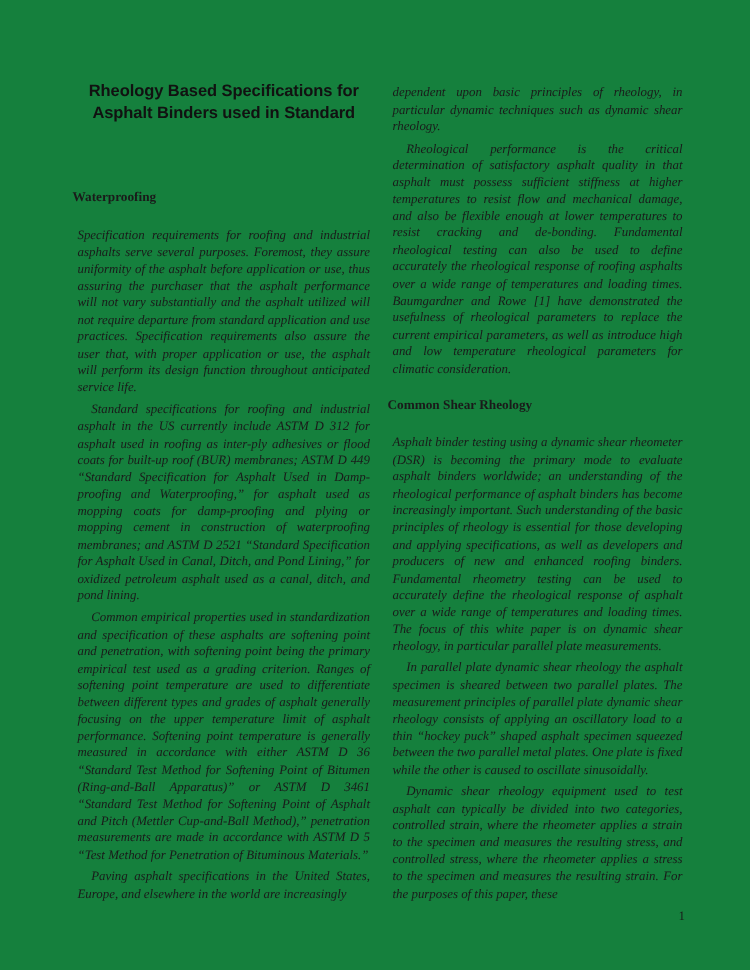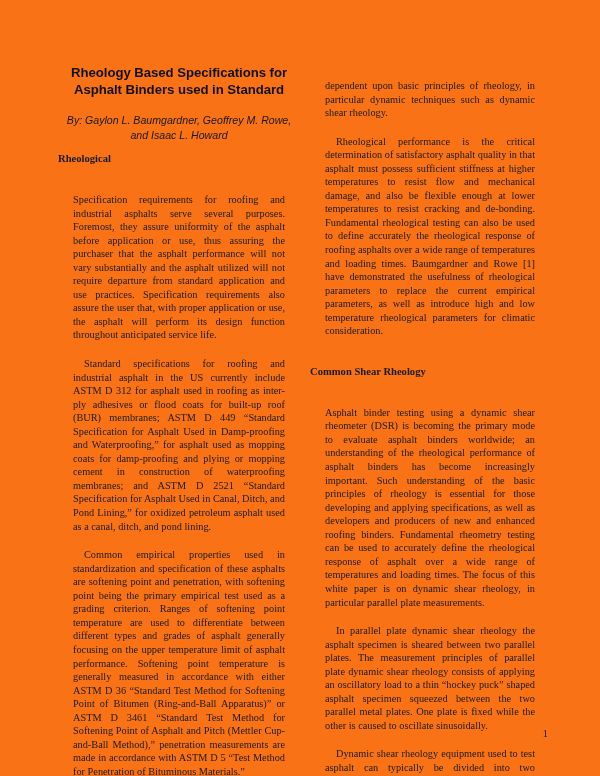--- a/index.html
+++ b/index.html
@@ -4,21 +4,21 @@
 <style>
   html, body {
     margin: 0;
     padding: 0;
     background: #ffffff;
   }
   .page {
     position: relative;
     width: 600px;
     height: 776px;
-    background: #f97316;
+    background: #15803d;
     box-sizing: border-box;
     overflow: hidden;
     font-family: "Liberation Serif", "DejaVu Serif", serif;
     color: #1a1a1a;
   }
 
   
   .title-block {
     position: absolute;
     left: 58px;
@@ -63,23 +63,24 @@
   .sec-heading {
     margin: 0 0 0 0;
     font-weight: bold;
     font-size: 10.6px;
     line-height: 14px;
     text-align: left;
   }
   .sec-heading.spaced { padding-top: 12px; }
 
   p.para {
-    margin: 15px;
+    margin: 4px;
     text-indent: 11px;
     text-align: justify;
+    font-style: italic;
   }
   p.para.first {
     text-indent: 0;
     padding-top: 12px;
   }
   p.para.tight-first {
     text-indent: 0;
   }
 
   
@@ -95,28 +96,28 @@
 </head>
 <body>
 
 <div class="page">
 
   <div class="title-block">
     <h1 class="doc-title">
       <span>Rheology Based Specifications for</span><br>
       <span>Asphalt Binders used in Standard</span>
     </h1>
-    <p class="doc-byline">By: Gaylon L. Baumgardner, Geoffrey M. Rowe, and Isaac L. Howard</p>
   </div>
 
   <div class="col col-left">
-    <h2 class="sec-heading">Rheological</h2>
+    <h2 class="sec-heading">Waterproofing</h2>
     <p class="para first">Specification requirements for roofing and industrial asphalts serve several purposes.  Foremost, they assure uniformity of the asphalt before application or use, thus assuring the purchaser that the asphalt performance will not vary substantially and the asphalt utilized will not require departure from standard application and use practices.  Specification requirements also assure the user that, with proper application or use, the asphalt will perform its design function throughout anticipated service life.</p>
     <p class="para">Standard specifications for roofing and industrial asphalt in the US currently include ASTM D 312 for asphalt used in roofing as inter-ply adhesives or flood coats for built-up roof (BUR) membranes; ASTM D 449 “Standard Specification for Asphalt Used in Damp-proofing and Waterproofing,” for asphalt used as mopping coats for damp-proofing and plying or mopping cement in construction of waterproofing membranes; and ASTM D 2521 “Standard Specification for Asphalt Used in Canal, Ditch, and Pond Lining,” for oxidized petroleum asphalt used as a canal, ditch, and pond lining.</p>
     <p class="para">Common empirical properties used in standardization and specification of these asphalts are softening point and penetration, with softening point being the primary empirical test used as a grading criterion.  Ranges of softening point temperature are used to differentiate between different types and grades of asphalt generally focusing on the upper temperature limit of asphalt performance.  Softening point temperature is generally measured in accordance with either ASTM D 36 “Standard Test Method for Softening Point of Bitumen (Ring-and-Ball Apparatus)” or ASTM D 3461 “Standard Test Method for Softening Point of Asphalt and Pitch (Mettler Cup-and-Ball Method),” penetration measurements are made in accordance with ASTM D 5 “Test Method for Penetration of Bituminous Materials.”</p>
+    <p class="para">Paving asphalt specifications in the United States, Europe, and elsewhere in the world are increasingly</p>
   </div>
 
   <div class="col col-right">
     <p class="para tight-first">dependent upon basic principles of rheology, in particular dynamic techniques such as dynamic shear rheology.</p>
     <p class="para">Rheological performance is the critical determination of satisfactory asphalt quality in that asphalt must possess sufficient stiffness at higher temperatures to resist flow and mechanical damage, and also be flexible enough at lower temperatures to resist cracking and de-bonding.  Fundamental rheological testing can also be used to define accurately the rheological response of roofing asphalts over a wide range of temperatures and loading times.  Baumgardner and Rowe [1] have demonstrated the usefulness of rheological parameters to replace the current empirical parameters, as well as introduce high and low temperature rheological parameters for climatic consideration.</p>
     <h2 class="sec-heading spaced">Common Shear Rheology</h2>
     <p class="para first">Asphalt binder testing using a dynamic shear rheometer (DSR) is becoming the primary mode to evaluate asphalt binders worldwide; an understanding of the rheological performance of asphalt binders has become increasingly important.  Such understanding of the basic principles of rheology is essential for those developing and applying specifications, as well as developers and producers of new and enhanced roofing binders.  Fundamental rheometry testing can be used to accurately define the rheological response of asphalt over a wide range of temperatures and loading times.  The focus of this white paper is on dynamic shear rheology, in particular parallel plate measurements.</p>
     <p class="para">In parallel plate dynamic shear rheology the asphalt specimen is sheared between two parallel plates. The measurement principles of parallel plate dynamic shear rheology consists of applying an oscillatory load to a thin “hockey puck” shaped asphalt specimen squeezed between the two parallel metal plates.  One plate is fixed while the other is caused to oscillate sinusoidally.</p>
     <p class="para">Dynamic shear rheology equipment used to test asphalt can typically be divided into two categories, controlled strain, where the rheometer applies a strain to the specimen and measures the resulting stress, and controlled stress, where the rheometer applies a stress to the specimen and measures the resulting strain. For the purposes of this paper, these</p>
   </div>

